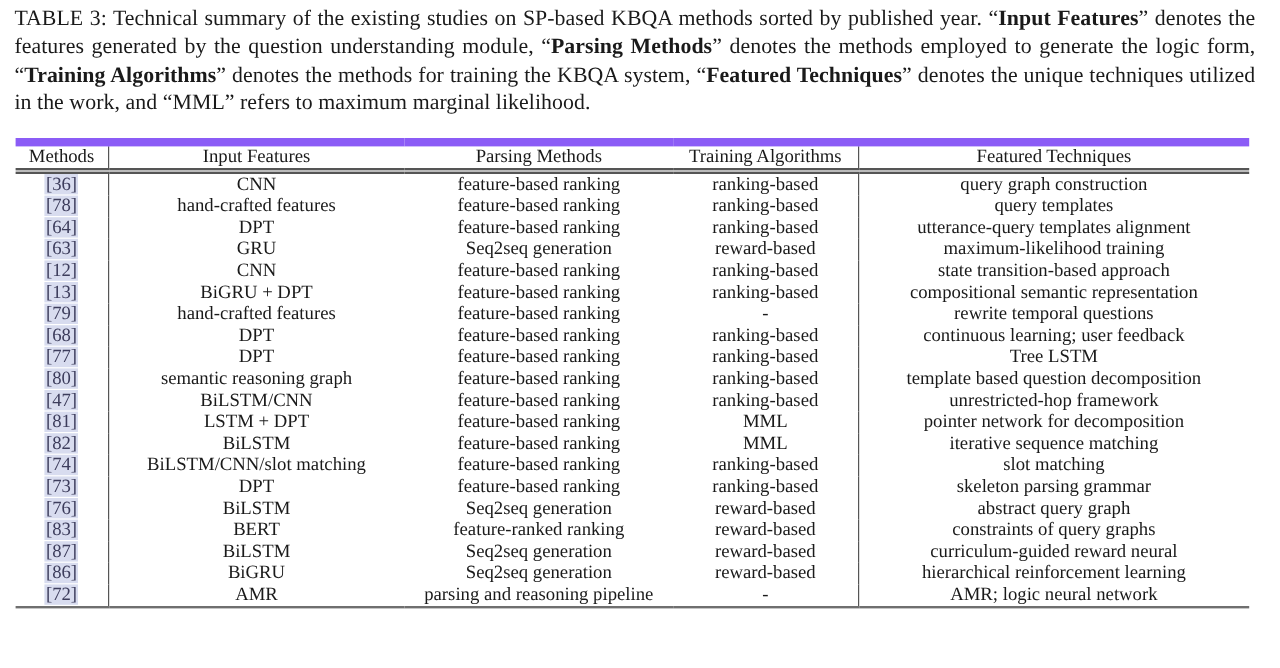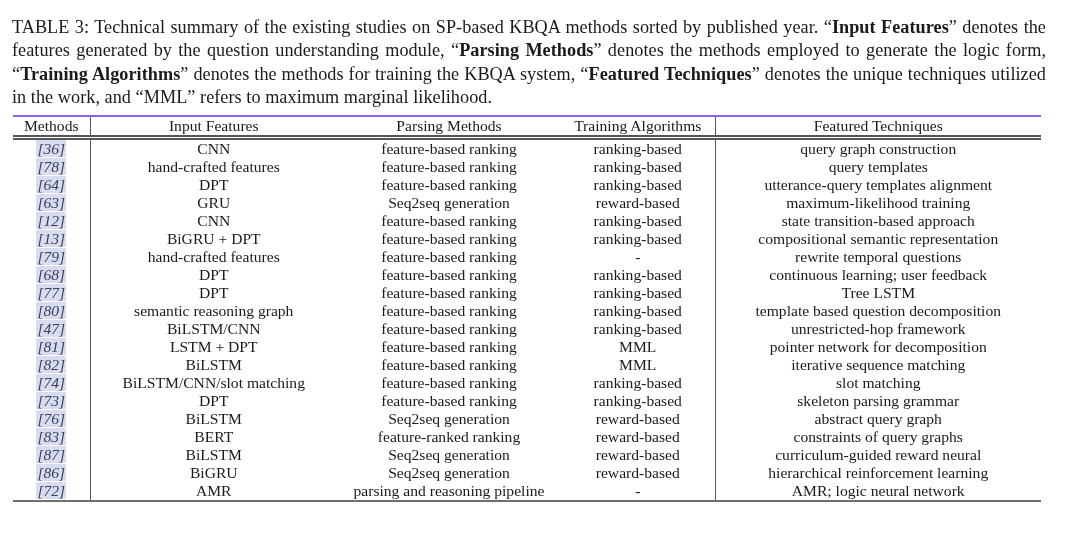--- a/index.html
+++ b/index.html
@@ -2,43 +2,43 @@
 <html><head>
 <meta charset="utf-8">
 <style>
   html, body { margin: 0; padding: 0; background: #ffffff; }
   body {
     width: 1067px; height: 557px; overflow: hidden; position: relative;
     font-family: "Liberation Serif", "DejaVu Serif", serif;
     color: #1a1a1a;
   }
   .caption {
-    position: absolute; left: 12px; top: 16px; width: 1034px;
+    position: absolute; left: 12px; top: 4px; width: 1034px;
     font-size: 18.2px; line-height: 23.3px;
     text-align: justify; text-align-last: left;
     letter-spacing: 0.05px;
   }
   .caption b { font-weight: bold; }
   .tbl-wrap {
     position: absolute; left: 13px; top: 115px; width: 1028px;
   }
   table {
     border-collapse: collapse; width: 1028px; table-layout: fixed;
     font-size: 15.6px; line-height: 18px;
   }
-  thead tr { border-top: 2px solid #8b5cf6; }
+  thead tr { border-top: 7px solid #8b5cf6; }
   thead th {
     font-weight: normal; padding: 0; height: 18px; text-align: center;
     border-bottom: 5px double #555;
   }
   tbody td { padding: 0; height: 18px; text-align: center; white-space: nowrap; }
   tbody tr:last-child td { border-bottom: 2px solid #6f6f6f; }
   .vl { border-right: 1.5px solid #555; }
   .ref {
-    background: #d8dcef; color: #3d3d5c; padding: 0 1px; font-style: italic;
+    background: #d8dcef; color: #3d3d5c; padding: 0 1px;
   }
   col.c1 { width: 77px; }
   col.c2 { width: 247px; }
   col.c3 { width: 224px; }
   col.c4 { width: 154px; }
   col.c5 { width: 326px; }
 </style>
 </head>
 <body>
 

